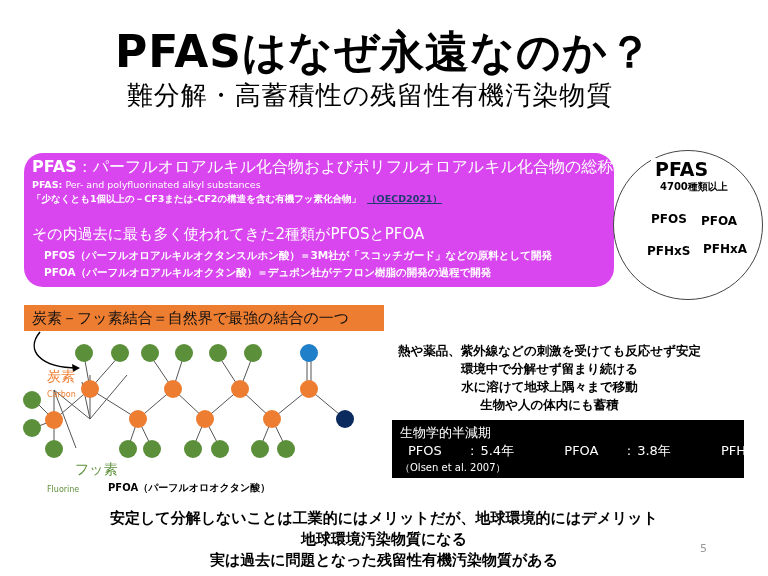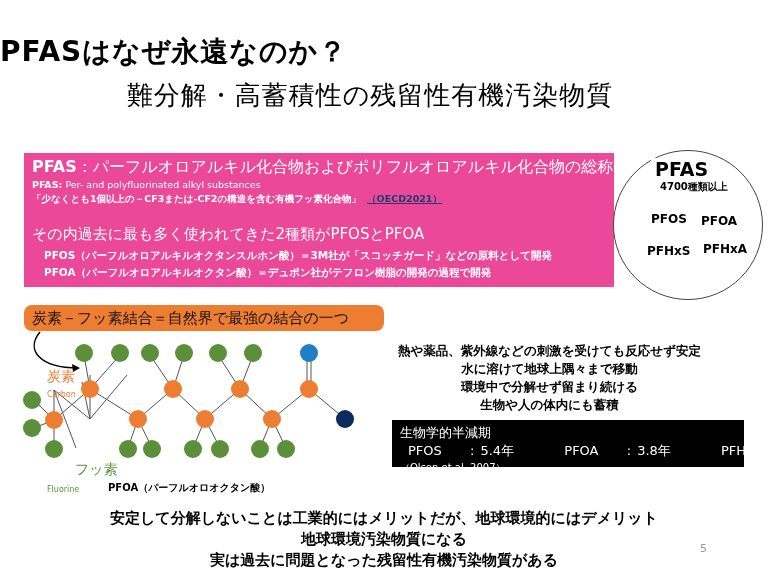--- a/index.html
+++ b/index.html
@@ -4,30 +4,30 @@
   <style>
     html, body { margin: 0; padding: 0; }
     body {
       width: 768px; height: 576px; position: relative; overflow: hidden;
       background: #ffffff;
       font-family: "DejaVu Sans", "Liberation Sans", sans-serif;
       color: #000;
     }
     .abs { position: absolute; }
     .title {
-      left: 0; width: 768px; top: 28px; text-align: left;
-      font-size: 28px; font-weight: bold; letter-spacing: 1px; line-height: 48px;
+      left: 0; width: 768px; top: 28px; text-align: center;
+      font-size: 44px; font-weight: bold; letter-spacing: 1px; line-height: 48px;
     }
     .subtitle {
       left: 0; width: 740px; top: 78px; text-align: center;
       font-size: 26px; line-height: 34px; letter-spacing: 1px;
     }
     .green-box {
       left: 24px; top: 153px; width: 590px; height: 134px;
-      background: #ec4899; color: #fff;
+      background: #d946ef; color: #fff; border-radius: 19px;
     }
     .gb-line1 { left: 8px; top: 4px; font-size: 16px; white-space: nowrap; }
     .gb-line1 b { font-size: 16px; }
     .gb-line2 { left: 8px; top: 26px; font-size: 9.5px; white-space: nowrap; }
     .gb-line3 { left: 8px; top: 40px; font-size: 9.5px; white-space: nowrap; font-weight: bold; }
     .gb-link { color: #1f3b70; text-decoration: underline; margin-left: 6px; }
     .gb-line4 { left: 8px; top: 72px; font-size: 15px; white-space: nowrap; }
     .gb-line5 { left: 20px; top: 96px; font-size: 10.5px; white-space: nowrap; font-weight: bold; }
     .gb-line6 { left: 20px; top: 113px; font-size: 10.5px; white-space: nowrap; font-weight: bold; }
 
@@ -40,34 +40,33 @@
       background: #fff; padding: 0 4px;
     }
     .c-sub { left: 660px; top: 180px; font-size: 10px; font-weight: bold; }
     .c-item { font-size: 12px; font-weight: bold; }
 
     .orange-bar {
       left: 24px; top: 305px; width: 360px; height: 26px;
       background: #ed7d31; color: #111;
       font-size: 15px; line-height: 26px; padding-left: 8px; box-sizing: border-box;
       white-space: nowrap;
-      border-radius: 8px;
     }
     .mol { left: 20px; top: 330px; width: 360px; height: 170px; }
     .lbl-carbon-jp { left: 47px; top: 368px; font-size: 14px; color: #ed7d31; }
     .lbl-carbon-en { left: 47px; top: 390px; font-size: 8px; color: #ed7d31; }
     .lbl-fluor-jp { left: 47px; top: 461px; font-size: 14px; color: #5b8f3a; margin-left: 28px; }
     .lbl-fluor-en { left: 47px; top: 485px; font-size: 8px; color: #5b8f3a; }
     .lbl-pfoa { left: 108px; top: 481px; font-size: 10px; font-weight: bold; }
 
     .props { left: 398px; top: 342px; font-size: 12.5px; font-weight: bold; line-height: 18px; }
     .props div { white-space: nowrap; text-align: center; }
 
     .black-box {
-      left: 392px; top: 420px; width: 352px; height: 47px;
+      left: 392px; top: 420px; width: 352px; height: 58px;
       background: #000; color: #fff;
     }
     .bb-title { left: 8px; top: 4px; font-size: 13px; }
     .bb-vals { left: 16px; top: 22px; font-size: 13px; white-space: nowrap; word-spacing: 2px; }
     .bb-vals span { margin-right: 22px; }
     .bb-cite { left: 8px; top: 41px; font-size: 10px; }
 
     .bottom { left: 0; width: 768px; top: 508px; text-align: center; font-size: 15px; font-weight: bold; line-height: 21px; }
     .page-num { left: 700px; top: 542px; font-size: 11px; color: #999; }
   </style>
@@ -174,22 +173,22 @@
 </svg>
 
 <div class="abs lbl-carbon-jp">炭素</div>
 <div class="abs lbl-carbon-en">Carbon</div>
 <div class="abs lbl-fluor-jp">フッ素</div>
 <div class="abs lbl-fluor-en">Fluorine</div>
 <div class="abs lbl-pfoa">PFOA（パーフルオロオクタン酸）</div>
 
 <div class="abs props">
   <div>熱や薬品、紫外線などの刺激を受けても反応せず安定</div>
+  <div>環境中で分解せず留まり続ける</div>
   <div>水に溶けて地球上隅々まで移動</div>
-  <div>環境中で分解せず留まり続ける</div>
   <div>生物や人の体内にも蓄積</div>
 </div>
 
 <div class="abs black-box">
   <div class="abs bb-title">生物学的半減期</div>
   <div class="abs bb-vals">
     <span><span>PFOS</span> : <span>5.4年</span></span>
     <span><span>PFOA</span> : <span>3.8年</span></span>
     <span><span>PFHxS</span> : </span>
   </div>

